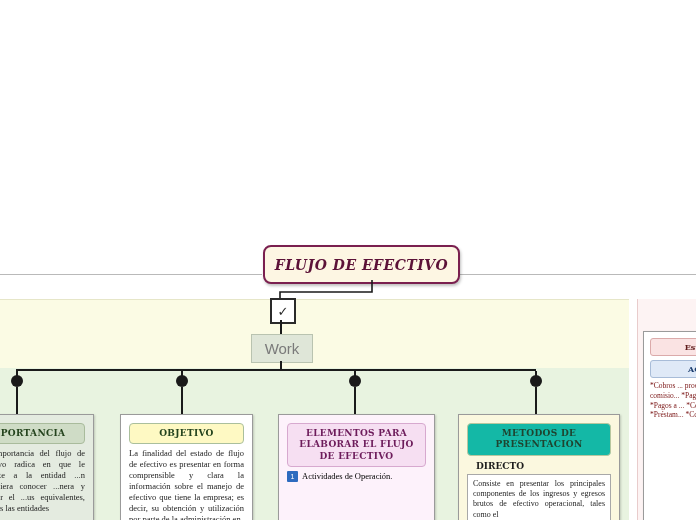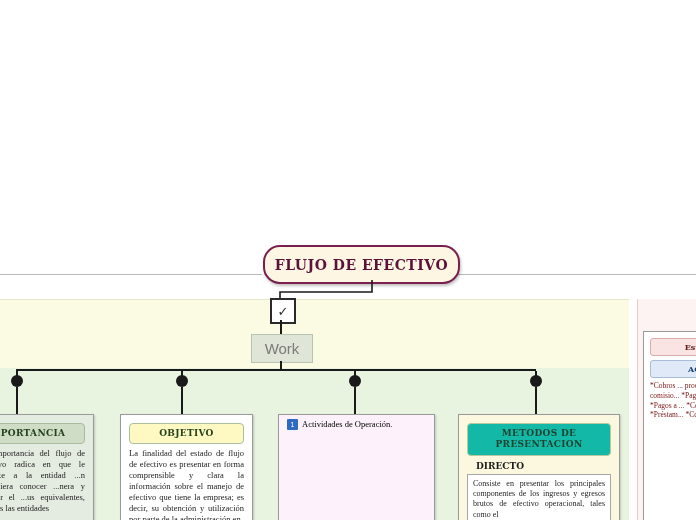--- a/index.html
+++ b/index.html
@@ -63,25 +63,26 @@
     background: #b9b9b9;
   }
 
   
   .title-box {
     position: absolute;
     left: 263px; top: 245px;
     width: 193px; height: 35px;
     background: #fdf6e3;
     border: 2px solid #7a1f4f;
-    border-radius: 17px;
+    border-radius: 8px;
     box-shadow: 1px 2px 3px rgba(0,0,0,0.25);
     display: flex;
     align-items: center;
     justify-content: center;
+    font-style: italic;
   }
   .title-box .txt {
     font-family: "DejaVu Serif", serif;
     font-weight: bold;
     font-size: 14px;
     letter-spacing: 0.5px;
     color: #5c1238;
     white-space: nowrap;
   }
 
@@ -372,20 +373,21 @@
   <div class="card-head">IMPORTANCIA</div>
   <div class="card-body">La importancia del flujo de efectivo radica en que le permite a la entidad ...n financiera conocer ...nera y utilizar el ...us equivalentes, ...todas las entidades</div>
 </div>
 
 <div class="card card-2">
   <div class="card-head">OBJETIVO</div>
   <div class="card-body">La finalidad del estado de flujo de efectivo es presentar en forma comprensible y clara la información sobre el manejo de efectivo que tiene la empresa; es decir, su obtención y utilización por parte de la administración en</div>
 </div>
 
 <div class="card card-3">
+  <div class="card-head">ELEMENTOS PARA ELABORAR EL FLUJO DE EFECTIVO</div>
   <div class="bullet-row" style="padding:0 8px;">
     <span class="bullet-num">1</span>
     <span class="bullet-txt">Actividades de Operación.</span>
   </div>
 </div>
 
 <div class="card card-4">
   <div class="card-head">METODOS DE PRESENTACION</div>
   <div class="sub-label">DIRECTO</div>
   <div class="sub-box">Consiste en presentar los principales componentes de los ingresos y egresos brutos de efectivo operacional, tales como el</div>

